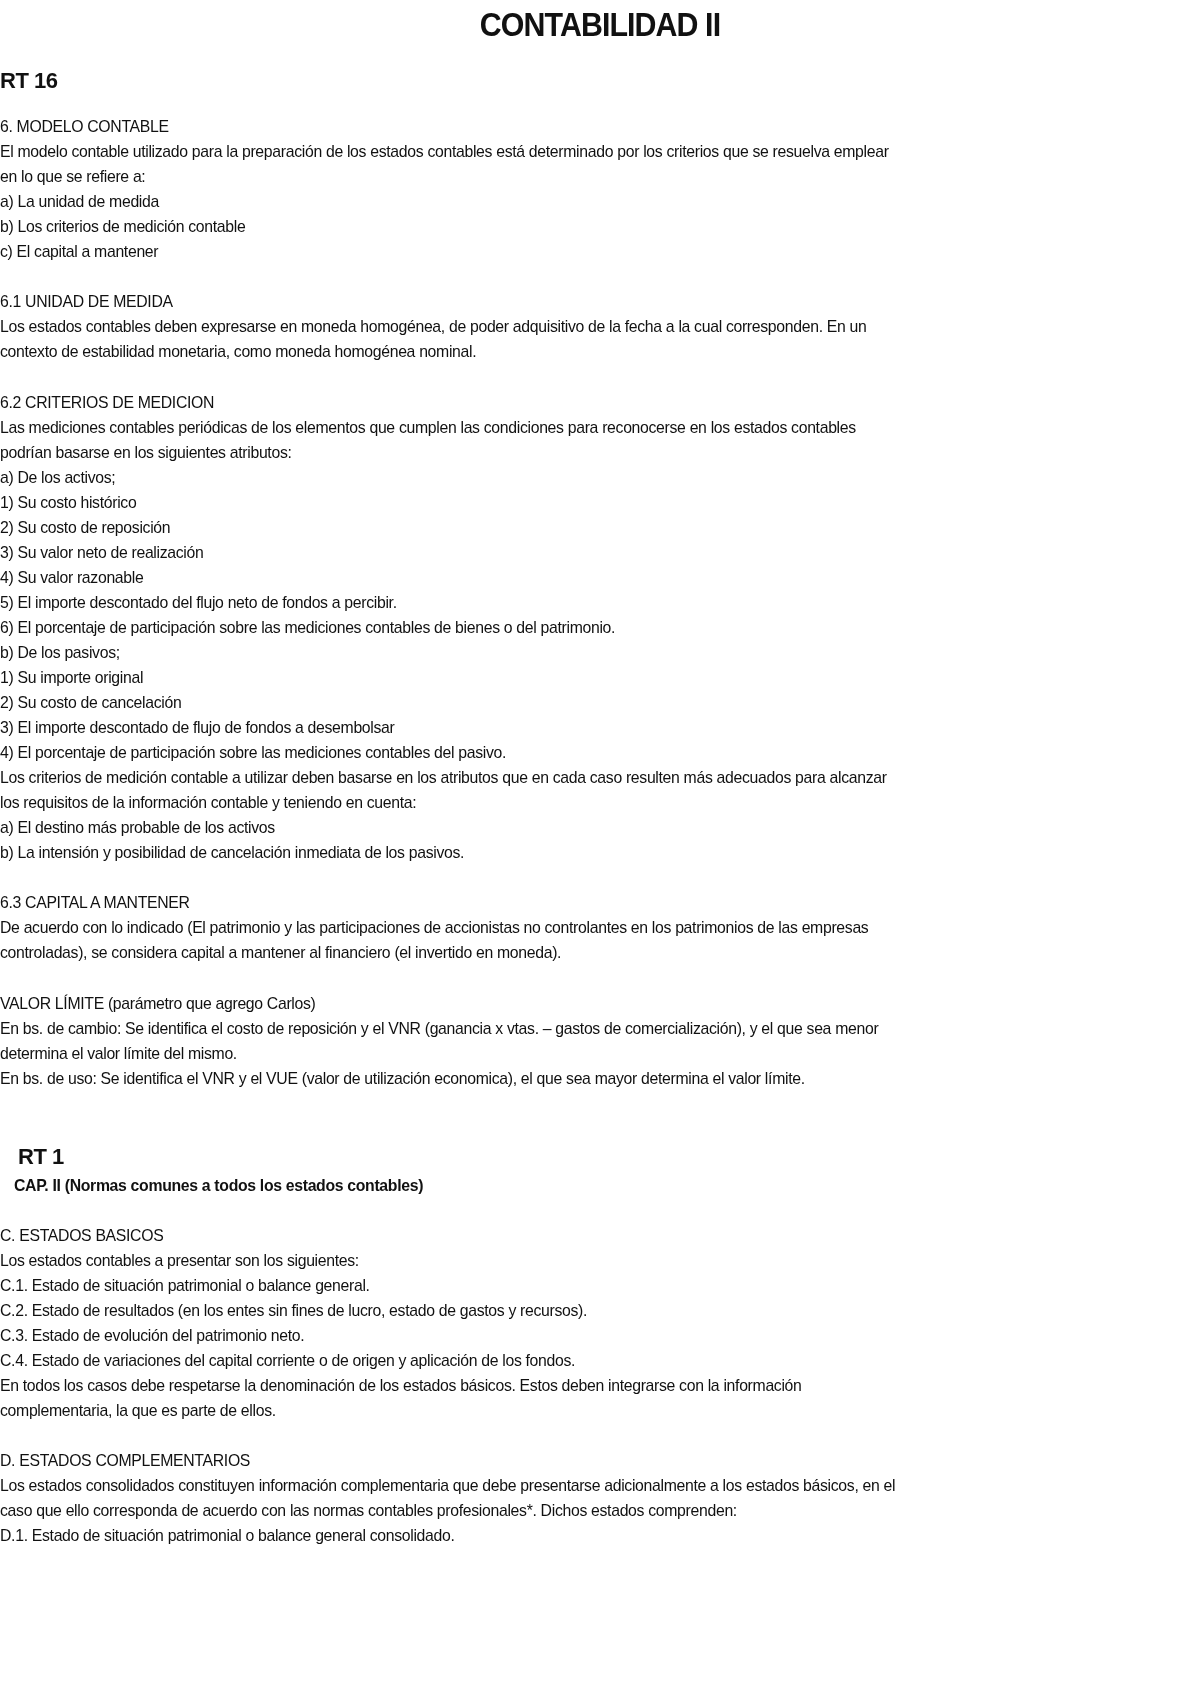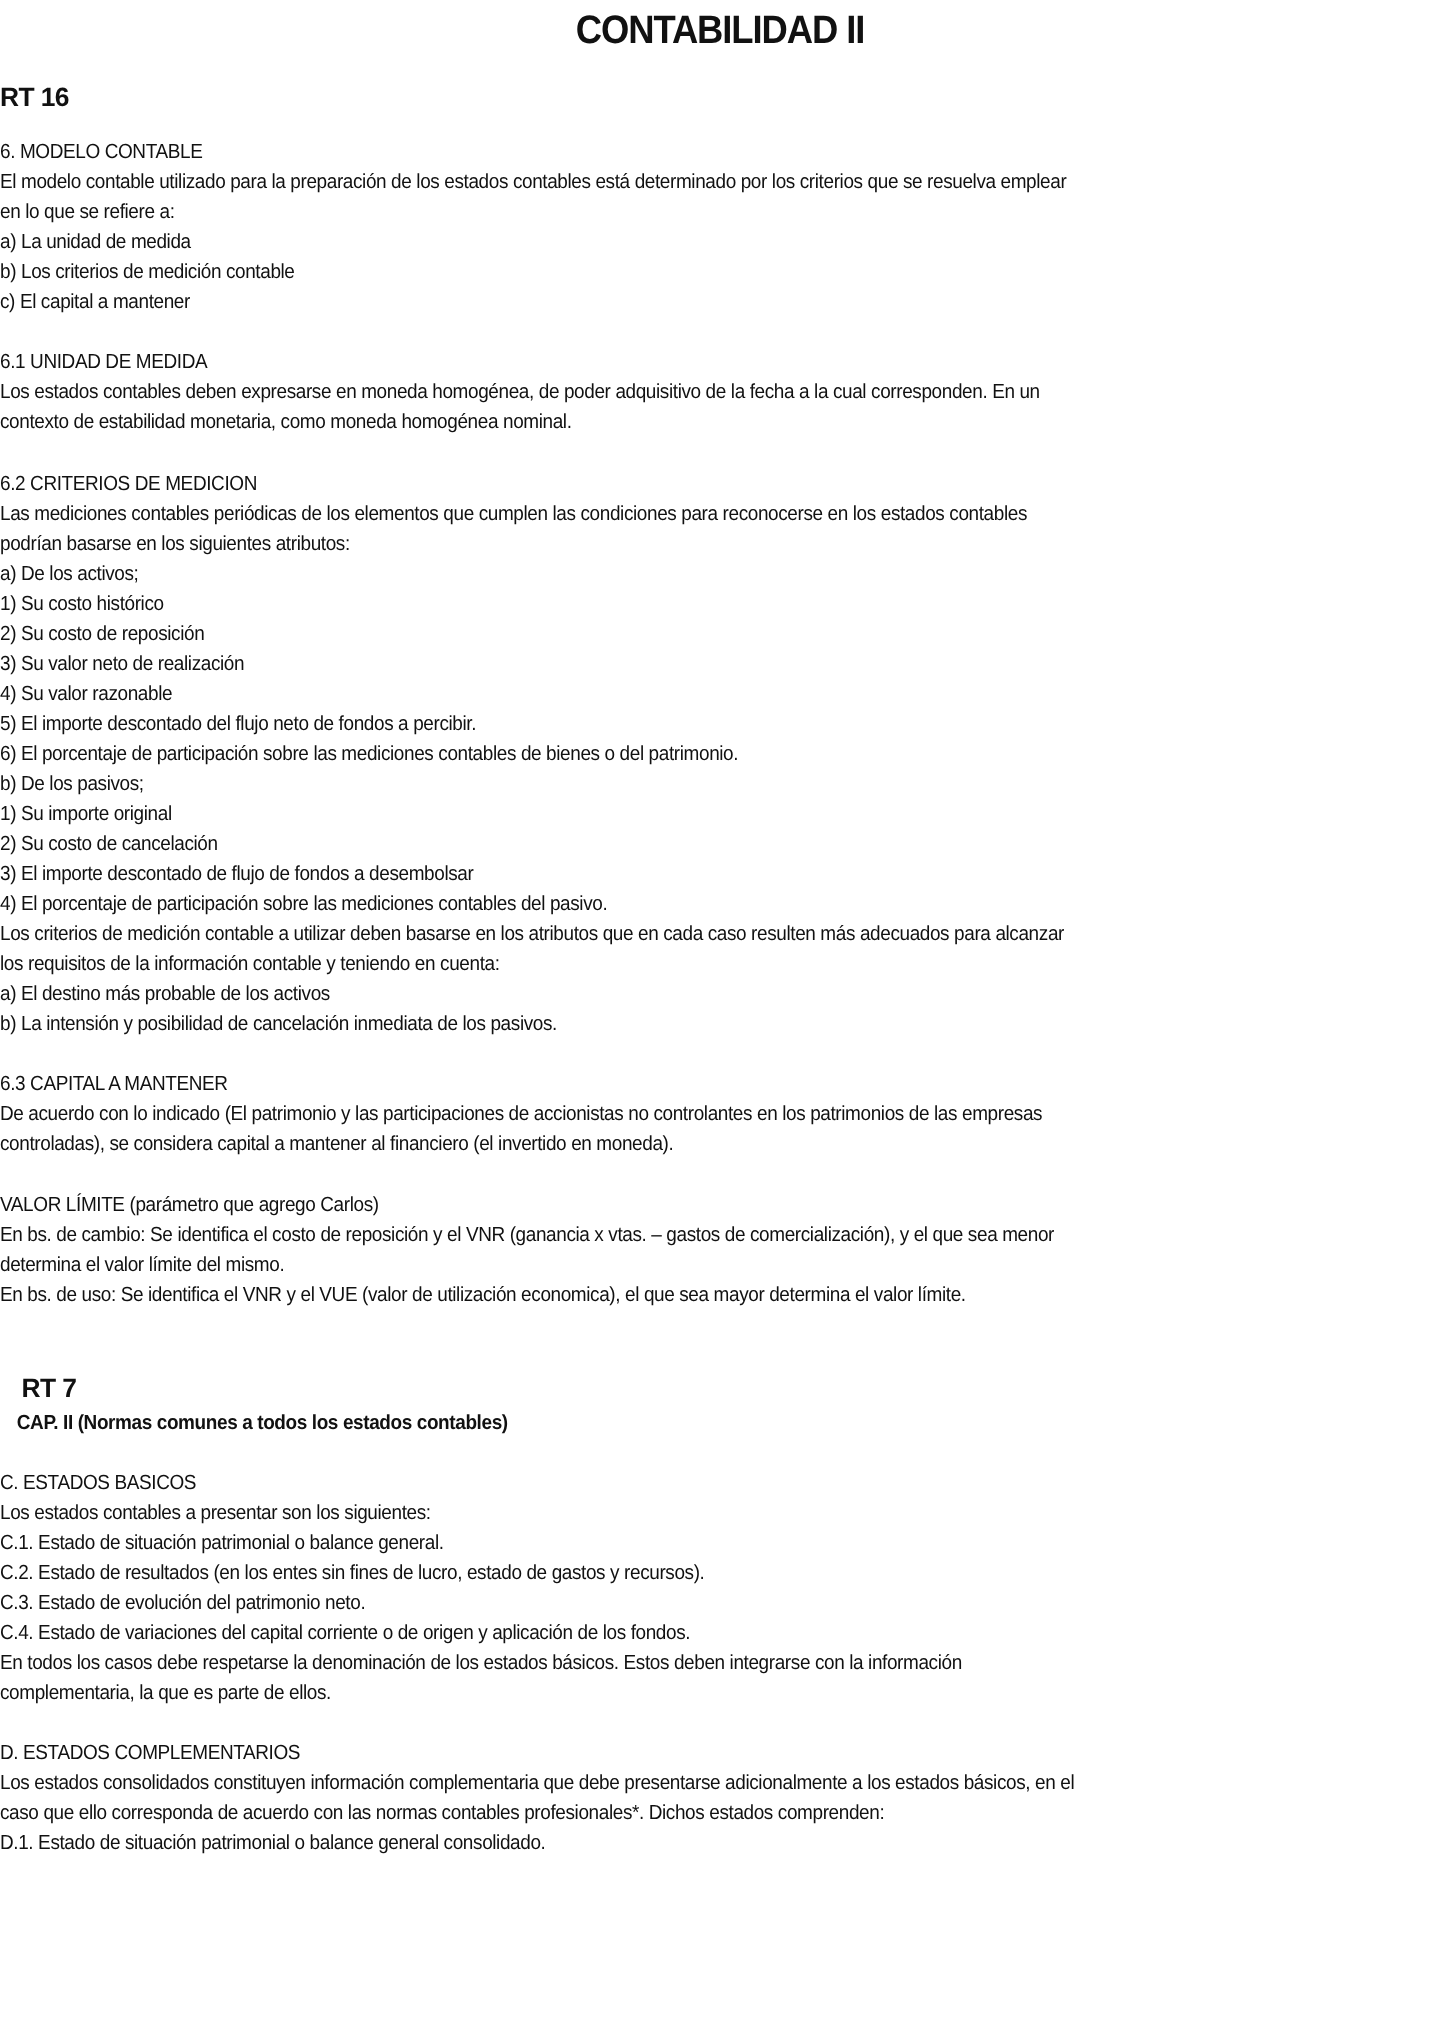--- a/index.html
+++ b/index.html
@@ -97,21 +97,21 @@
 
   <div class="line" style="top:892px;">6.3 CAPITAL A MANTENER</div>
   <div class="line" style="top:917px;">De acuerdo con lo indicado (El patrimonio y las participaciones de accionistas no controlantes en los patrimonios de las empresas</div>
   <div class="line" style="top:942px;">controladas), se considera capital a mantener al financiero (el invertido en moneda).</div>
 
   <div class="line" style="top:993px;">VALOR LÍMITE (parámetro que agrego Carlos)</div>
   <div class="line" style="top:1018px;">En bs. de cambio: Se identifica el costo de reposición y el VNR (ganancia x vtas. – gastos de comercialización), y el que sea menor</div>
   <div class="line" style="top:1043px;">determina el valor límite del mismo.</div>
   <div class="line" style="top:1068px;">En bs. de uso: Se identifica el VNR y el VUE (valor de utilización economica), el que sea mayor determina el valor límite.</div>
 
-  <div class="rt-heading" style="left:18px; top:1144px;">RT 7</div>
+  <div class="rt-heading" style="left:18px; top:1144px;">RT 1</div>
   <div class="line bold-sub" style="top:1175px;">CAP. II (Normas comunes a todos los estados contables)</div>
 
   <div class="line" style="top:1225px;">C. ESTADOS BASICOS</div>
   <div class="line" style="top:1250px;">Los estados contables a presentar son los siguientes:</div>
   <div class="line" style="top:1275px;">C.1. Estado de situación patrimonial o balance general.</div>
   <div class="line" style="top:1300px;">C.2. Estado de resultados (en los entes sin fines de lucro, estado de gastos y recursos).</div>
   <div class="line" style="top:1325px;">C.3. Estado de evolución del patrimonio neto.</div>
   <div class="line" style="top:1350px;">C.4. Estado de variaciones del capital corriente o de origen y aplicación de los fondos.</div>
   <div class="line" style="top:1375px;">En todos los casos debe respetarse la denominación de los estados básicos. Estos deben integrarse con la información</div>
   <div class="line" style="top:1400px;">complementaria, la que es parte de ellos.</div>

